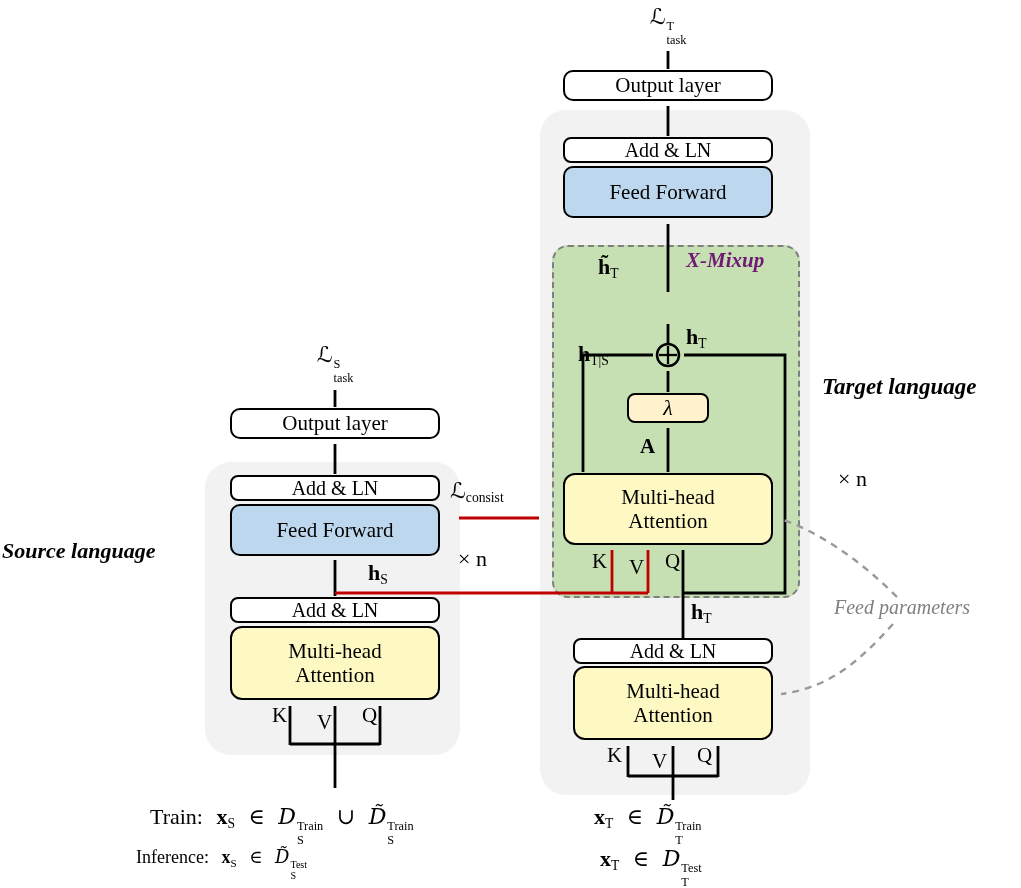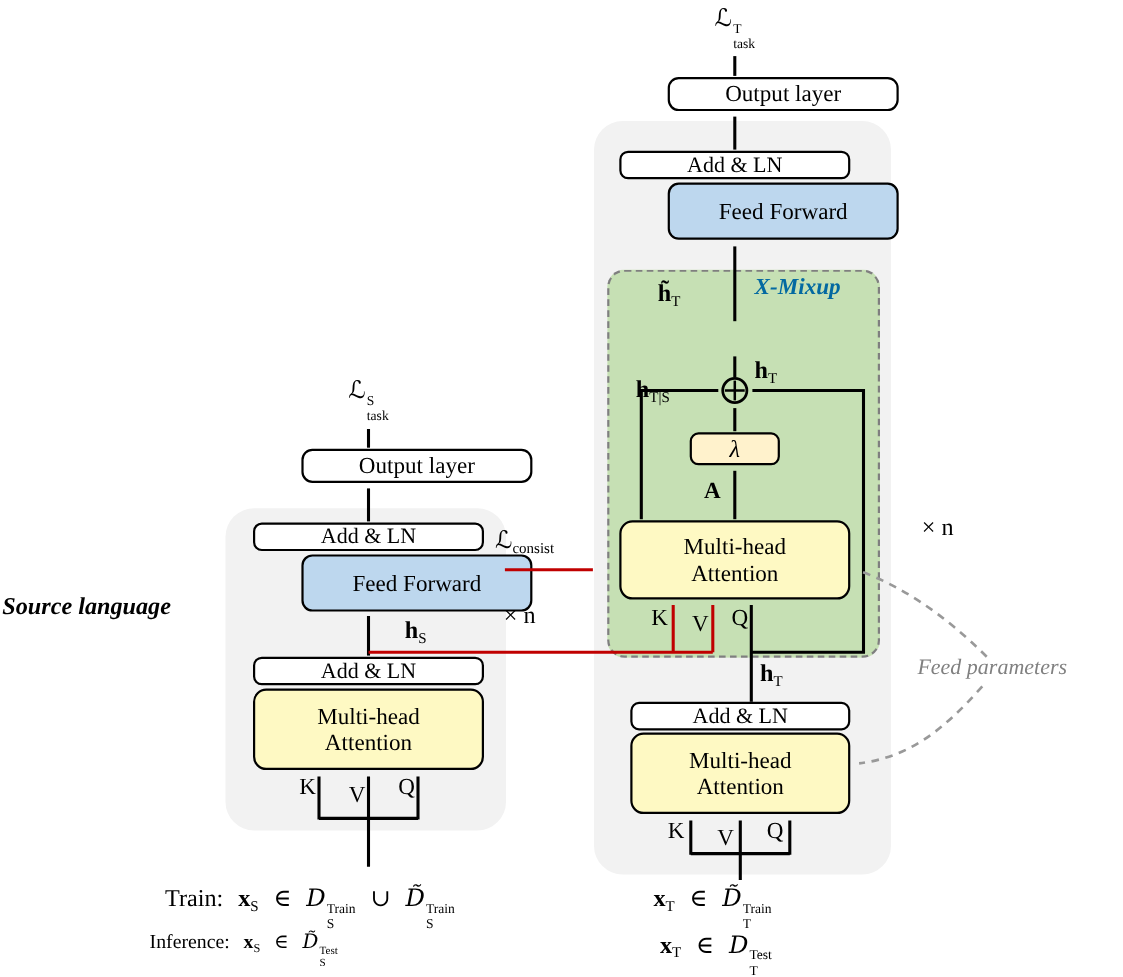--- a/index.html
+++ b/index.html
@@ -6,30 +6,30 @@
   html,body{background:#ffffff;}
   body{font-family:"Liberation Serif","DejaVu Serif",serif;color:#000;}
   .canvas{position:relative;width:1021px;height:888px;background:#fff;overflow:hidden;}
 
   .region{position:absolute;background:#F2F2F2;border-radius:26px;z-index:1;}
   .green{position:absolute;background:#C6E0B4;border:2.5px dashed #7F7F7F;border-radius:16px;z-index:2;}
 
   .box{position:absolute;display:flex;align-items:center;justify-content:center;
        border:2.3px solid #000;background:#fff;font-size:21px;text-align:center;
        line-height:1.15;z-index:10;}
-  .r8{border-radius:8px;} .r10{border-radius:10px;margin-left:44px;} .r12{border-radius:12px;}
+  .r8{border-radius:8px;} .r10{border-radius:10px;} .r12{border-radius:12px;}
   .attn{background:#fef9c3;}
   .ff{background:#BDD7EE;}
   .lam{background:#FFF2CC;font-size:22px;}
   .attn .txt{max-width:150px;}
 
   .lbl{position:absolute;font-size:21px;white-space:nowrap;z-index:20;}
   .b{font-weight:bold;}
   .i{font-style:italic;}
-  .red{color:#0369a1;}
+  .red{color:#701a75;}
   .gray{color:#808080;}
   .ctr{text-align:center;}
   .rt{}
 
   .sb{font-size:0.62em;vertical-align:-0.32em;}
   .ss{display:inline-flex;flex-direction:column;align-items:flex-start;
       font-size:0.56em;line-height:1.08;vertical-align:-0.52em;margin-left:1px;}
   .cal{font-style:italic;font-family:"DejaVu Serif","Liberation Serif",serif;}
   .scr{font-family:"DejaVu Serif","DejaVu Sans",serif;}
   .m8{margin:0 8px;}
@@ -175,20 +175,21 @@
   </div>
 
   <div class="box r12 attn" style="left:573px;top:666px;width:200px;height:74px;">
     <span class="txt">Multi-head Attention</span>
   </div>
 
   <div class="lbl" style="left:607px;top:743px;">K</div>
   <div class="lbl" style="left:652px;top:749px;">V</div>
   <div class="lbl" style="left:697px;top:743px;">Q</div>
 
+  <div class="lbl b i" style="left:822px;top:374px;font-size:23px;">Target language</div>
 
   <div class="lbl" style="left:838px;top:466px;font-size:22px;">× n</div>
 
   <div class="lbl i gray" style="left:834px;top:596px;font-size:20px;">Feed parameters</div>
 
   <div class="lbl" style="left:594px;top:804px;font-size:22px;">
     <span class="b">x</span><span class="sb">T</span>
     <span class="m8">∈</span>
     <span class="cal">D̃</span><span class="ss">
         <span>Train</span>

